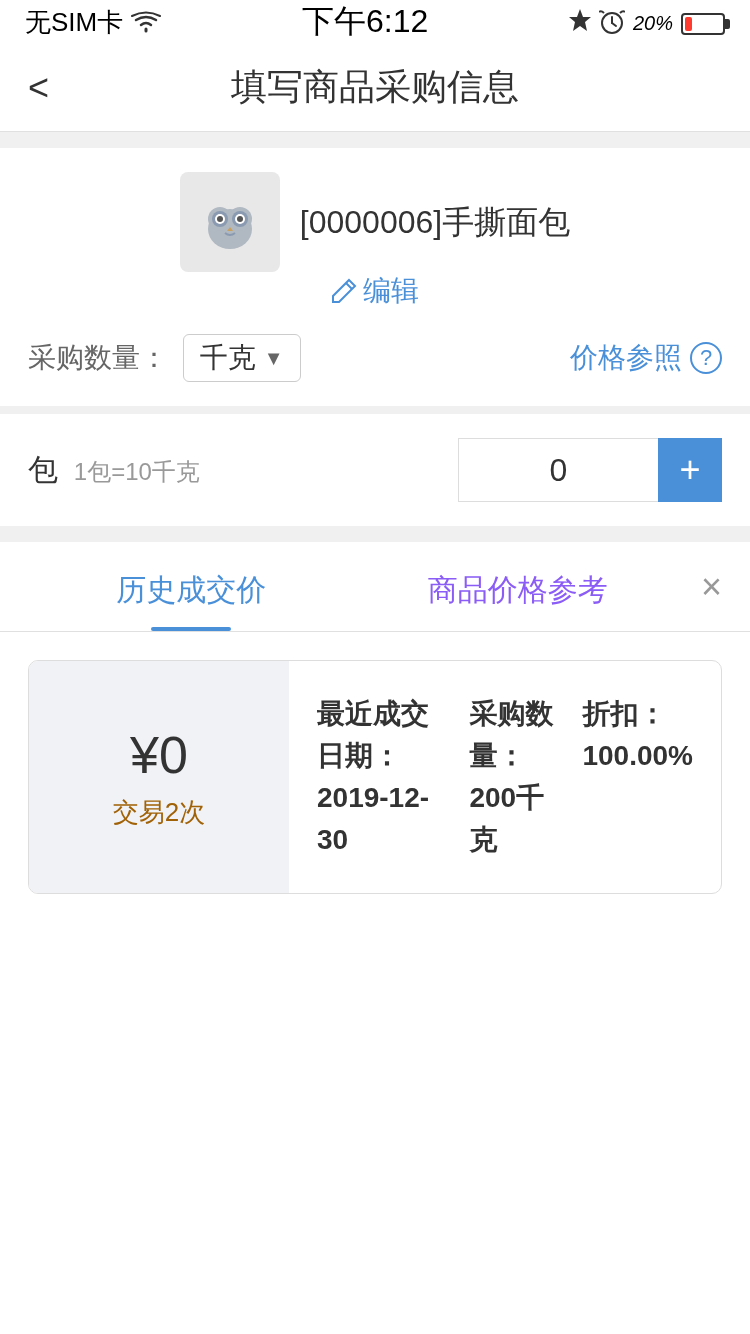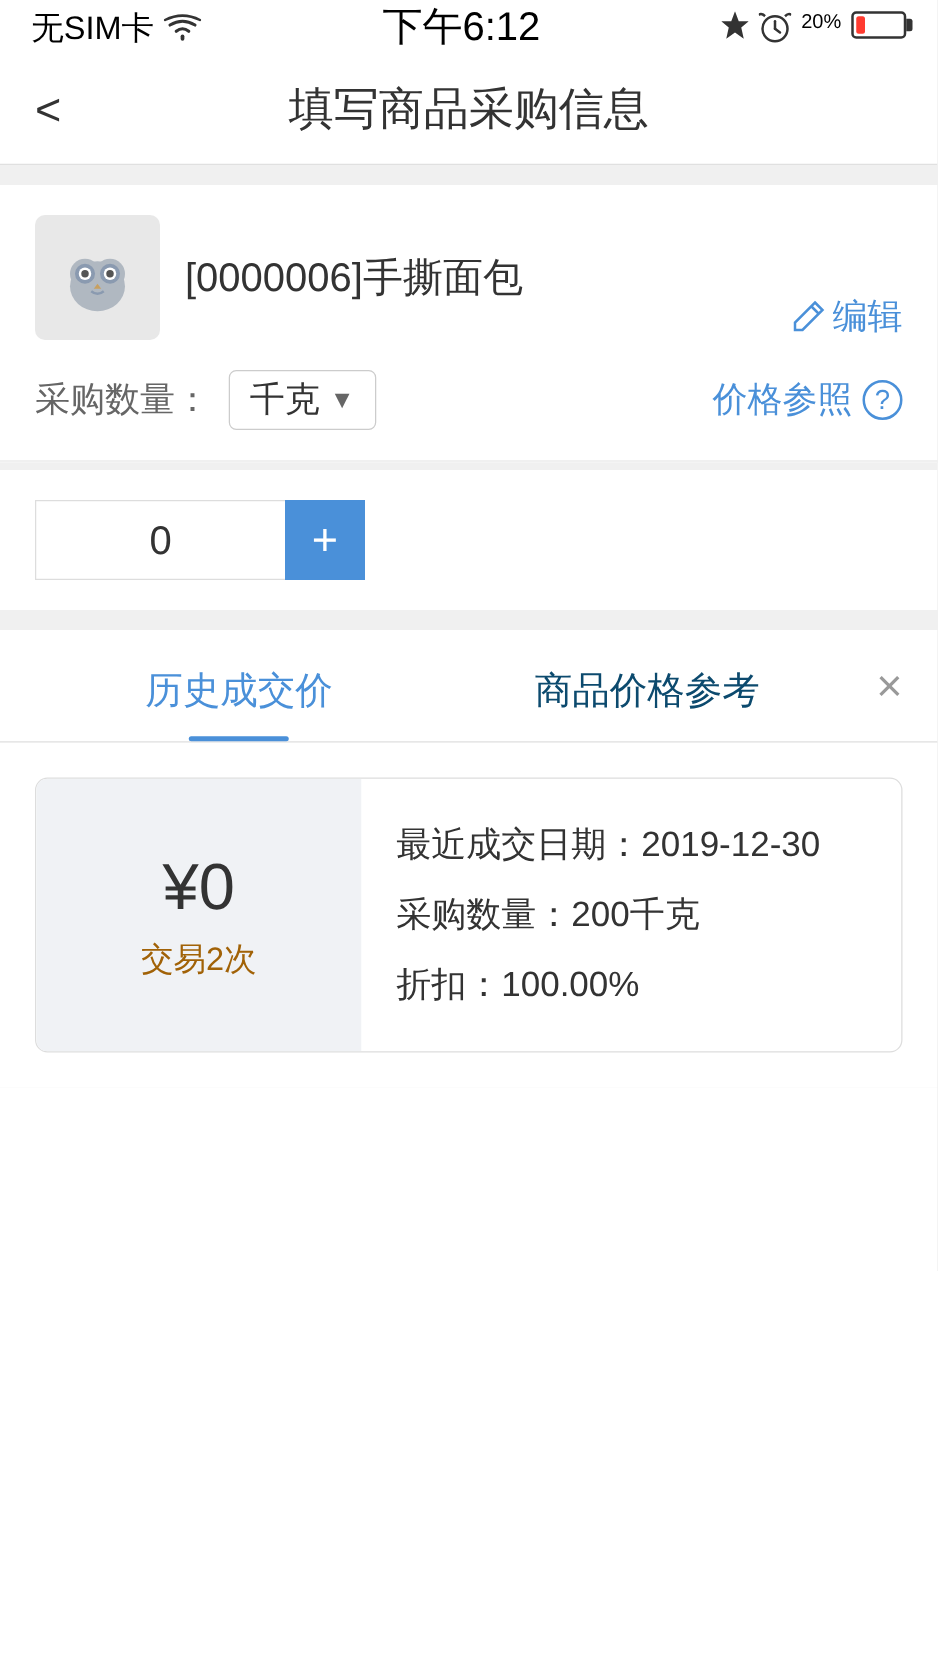--- a/index.html
+++ b/index.html
@@ -18,21 +18,21 @@
       background: #fff;
       display: flex;
       align-items: center;
       justify-content: space-between;
       padding: 0 25px;
       font-size: 26px;
       font-weight: 500;
     }
     .status-left { display: flex; align-items: center; gap: 8px; }
     .status-center { font-size: 32px; font-weight: 500; }
-    .status-right { display: flex; align-items: flex-start; gap: 8px; font-size: 16px; }
+    .status-right { display: flex; align-items: flex-end; gap: 8px; font-size: 20px; font-style: italic; }
     .battery-icon {
       width: 44px; height: 22px;
       border: 2px solid #333;
       border-radius: 4px;
       position: relative;
       display: inline-flex;
       align-items: center;
       padding: 2px;
     }
     .battery-icon::after {
@@ -76,22 +76,23 @@
     }
 
     
     .product-card {
       background: #fff;
       margin-top: 16px;
       padding: 24px 28px;
     }
     .product-header {
       display: flex;
-      align-items: flex-end;
+      align-items: center;
       justify-content: space-between;
+      flex-direction: column;
     }
     .product-left {
       display: flex;
       align-items: center;
       gap: 20px;
     }
     .product-thumbnail {
       width: 100px;
       height: 100px;
       background: #e8e8e8;
@@ -210,21 +211,21 @@
       align-items: center;
       border-bottom: 1px solid #e0e0e0;
       padding: 0 28px;
       position: relative;
     }
     .tab-item {
       flex: 1;
       text-align: center;
       padding: 28px 0 20px;
       font-size: 30px;
-      color: #0c4a6e;
+      color: #8b5cf6;
       position: relative;
     }
     .tab-item.active {
       color: #4a90d9;
     }
     .tab-underline {
       position: absolute;
       bottom: 0;
       left: 50%;
       transform: translateX(-50%);
@@ -267,23 +268,24 @@
     }
     .price-times {
       font-size: 26px;
       color: #a16207;
       margin-top: 10px;
     }
     .price-card-right {
       flex: 1;
       padding: 32px 28px;
       display: flex;
-      flex-direction: column;
+      flex-direction: row;
       justify-content: space-between;
       gap: 14px;
+      font-weight: bold;
     }
     .price-detail-row {
       font-size: 28px;
       color: #333;
       line-height: 1.5;
     }
 
     
     .page-body {
       background: #fff;
@@ -369,20 +371,24 @@
       </span>
     </div>
     <div class="price-ref">
       <span>价格参照</span>
       <div class="help-circle">?</div>
     </div>
   </div>
 </div>
 
 <div class="quantity-section">
+  <div>
+    <span class="quantity-label">包</span>
+    <span class="quantity-sub">1包=10千克</span>
+  </div>
   <div class="quantity-control">
     <input class="quantity-input" type="text" value="0" style="">
     <button class="quantity-plus">+</button>
   </div>
 </div>
 
 <div class="tab-bar">
   <div class="tab-item active">
     <span>历史成交价</span>
     <div class="tab-underline"></div>

